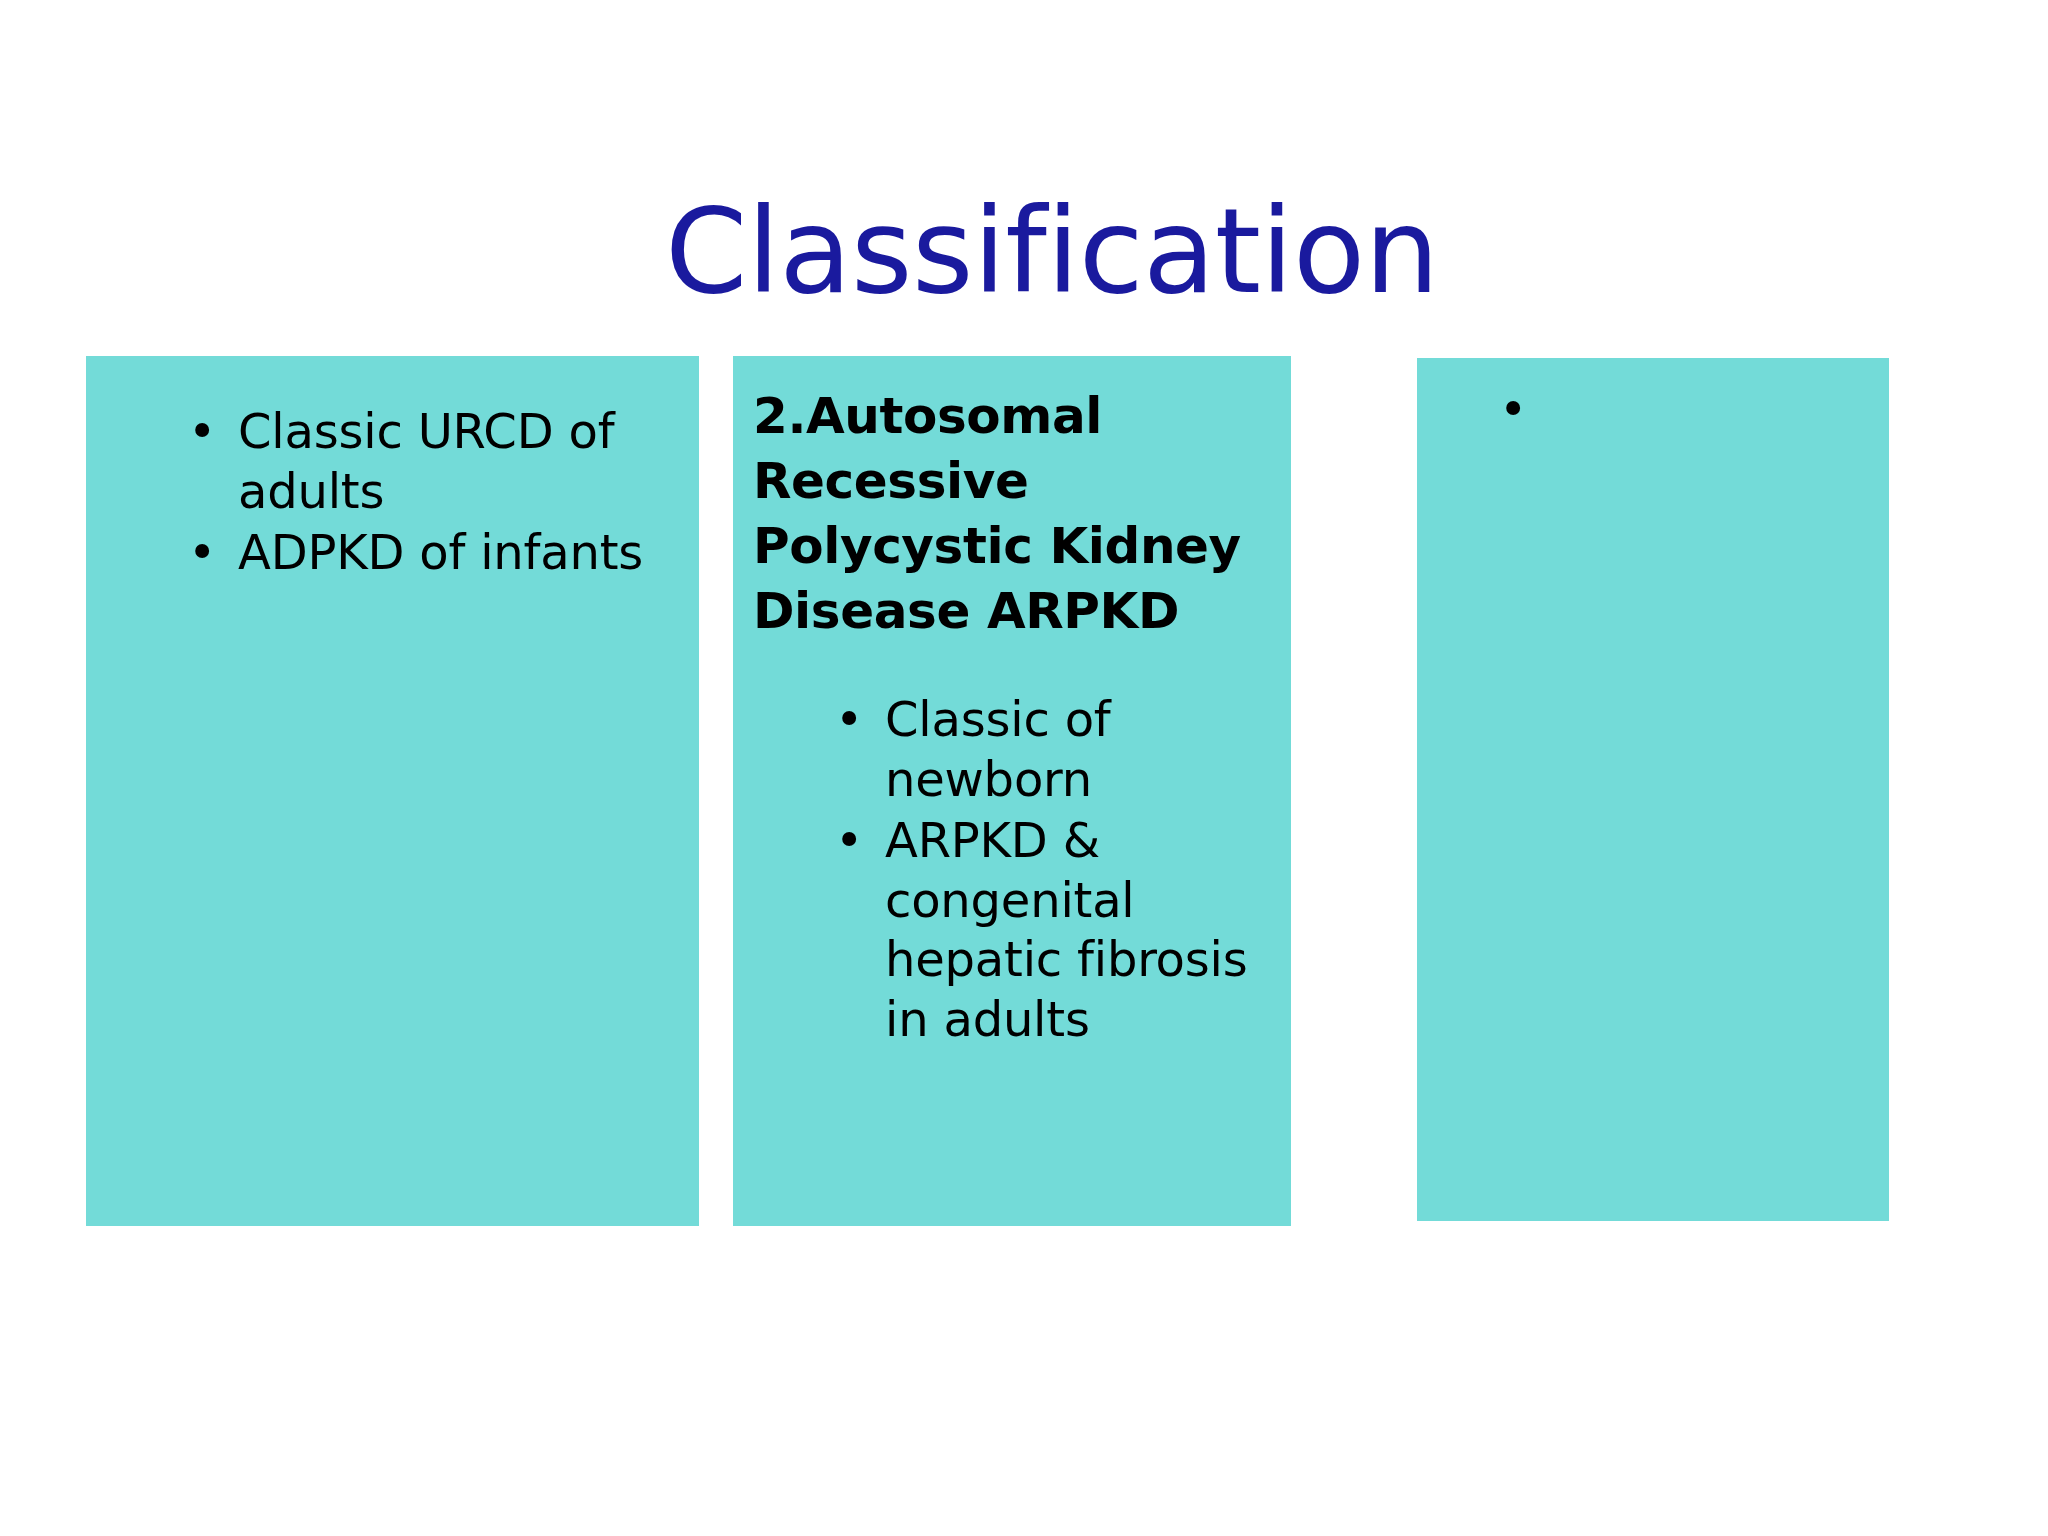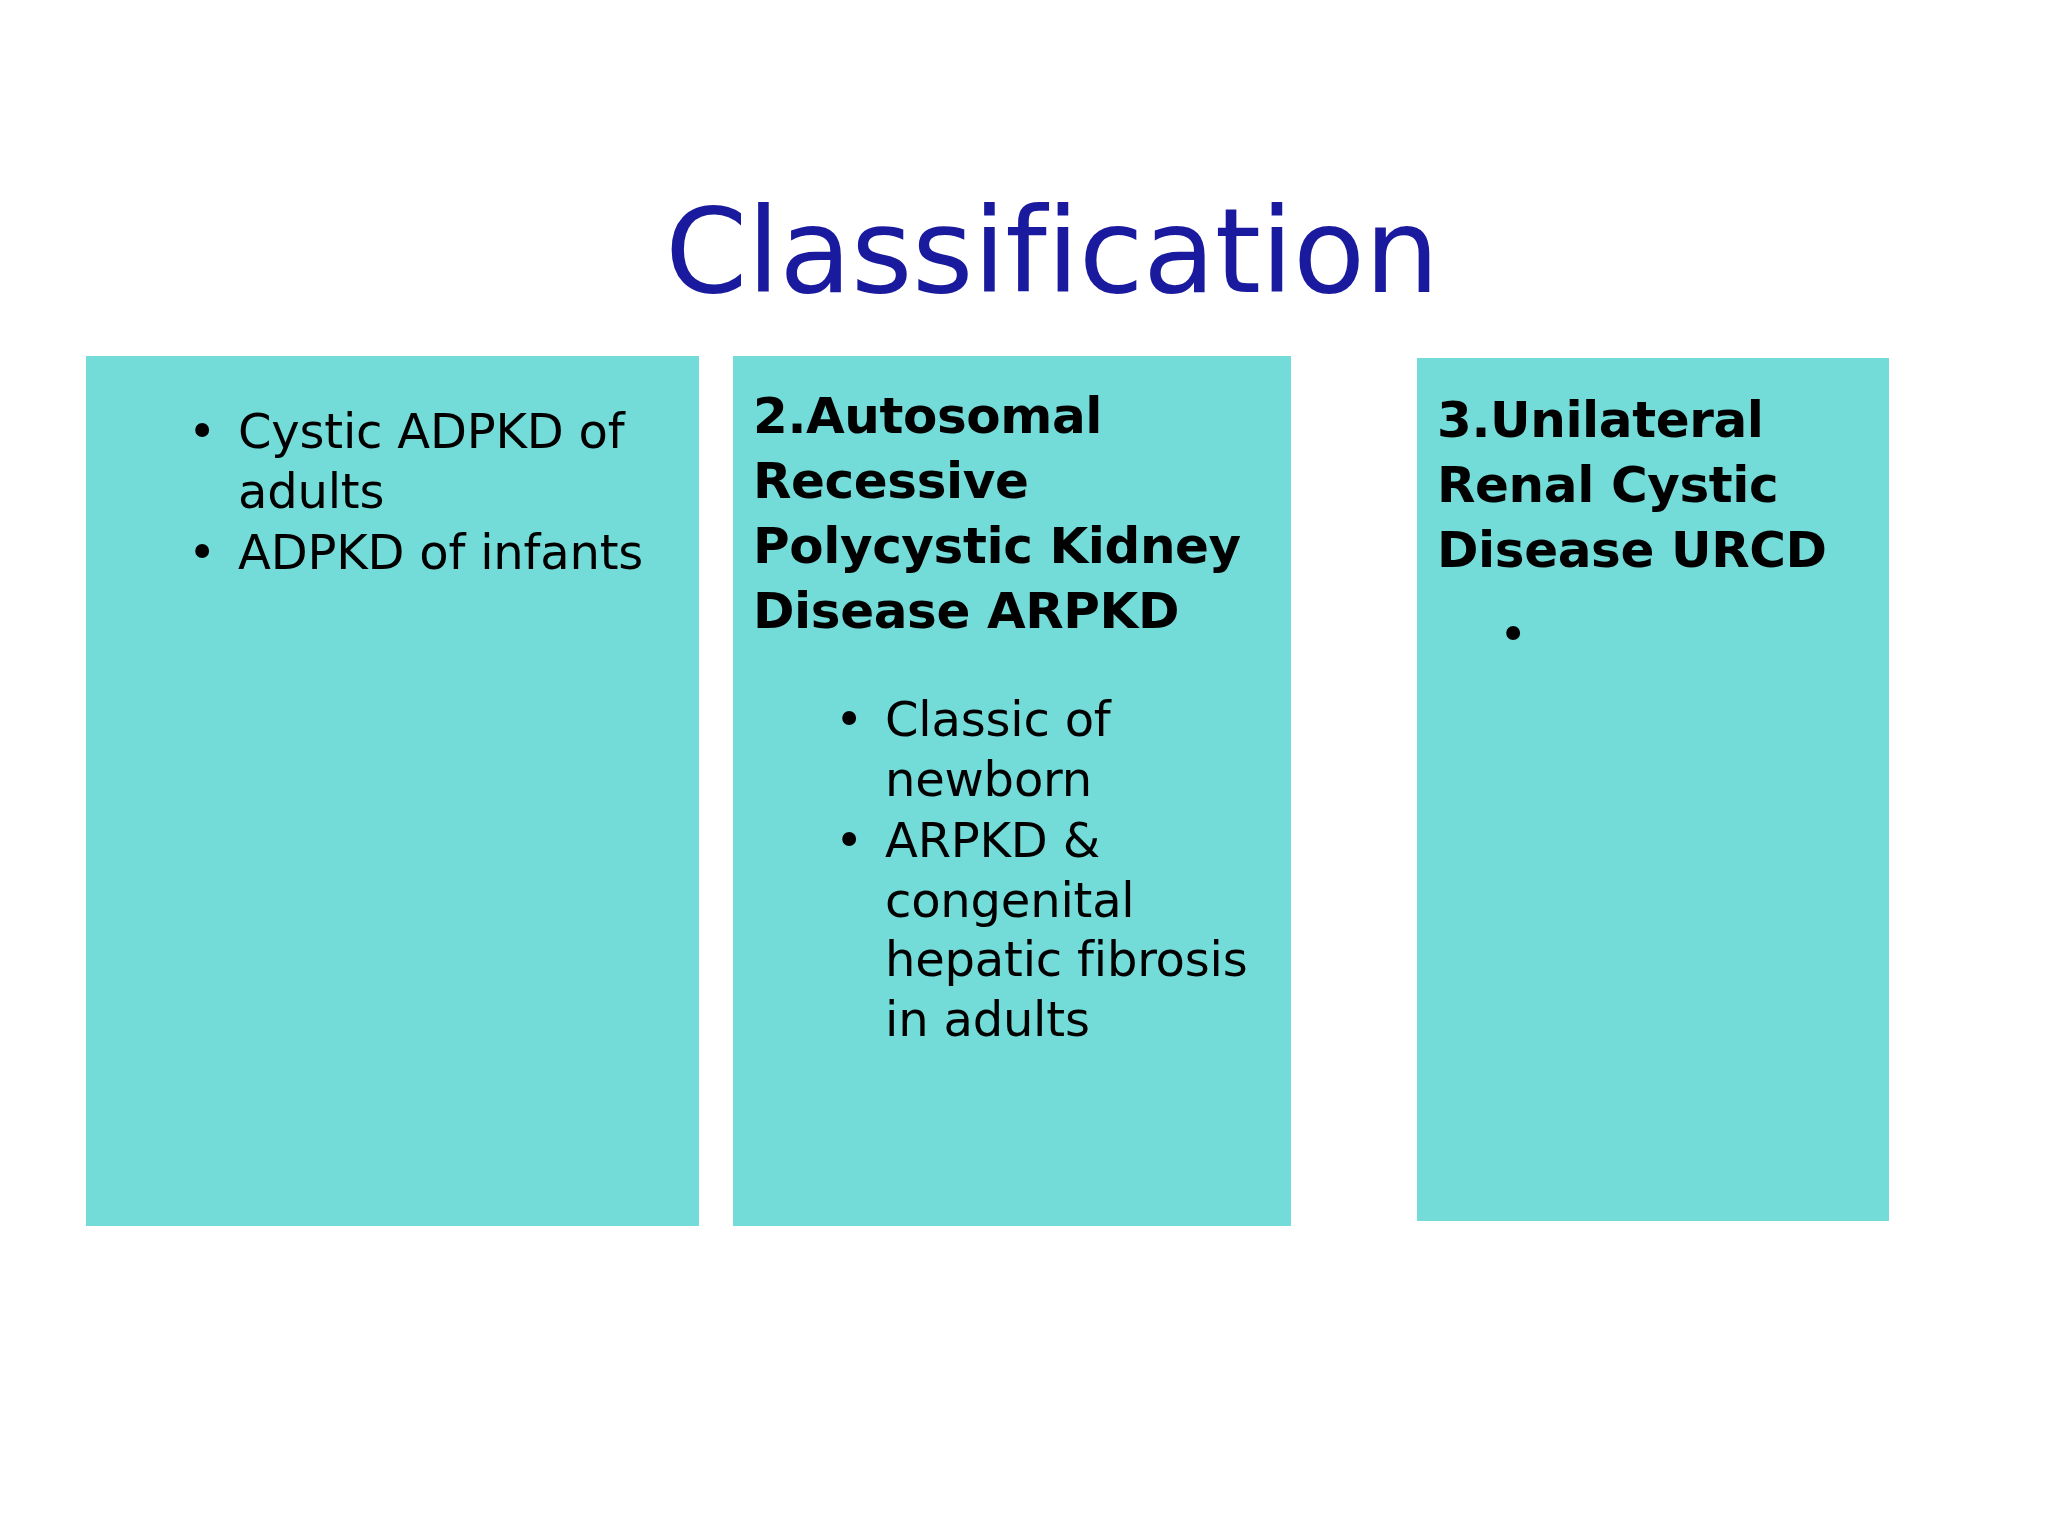--- a/index.html
+++ b/index.html
@@ -92,21 +92,21 @@
 <body>
 
 <div id="slide">
 
   <h1 id="slide-title">Classification</h1>
 
   <div class="card" id="card-1">
     <ul class="bullets">
       <li>
         <span class="bullet-dot">•</span>
-        <span>Cystic ADPKD of adults</span>
+        <span>Classic URCD of adults</span>
       </li>
       <li>
         <span class="bullet-dot">•</span>
         <span>ADPKD of infants</span>
       </li>
     </ul>
   </div>
 
   <div class="card" id="card-2">
     <div class="card-heading">2.Autosomal Recessive Polycystic Kidney Disease ARPKD</div>
@@ -116,21 +116,20 @@
         <span>Classic of newborn</span>
       </li>
       <li>
         <span class="bullet-dot">•</span>
         <span>ARPKD &amp; congenital hepatic fibrosis in adults</span>
       </li>
     </ul>
   </div>
 
   <div class="card" id="card-3">
-    <div class="card-heading">3.Unilateral Renal Cystic Disease URCD</div>
     <ul class="bullets">
       <li>
         <span class="bullet-dot">•</span>
       </li>
     </ul>
   </div>
 
 </div>
 
 </body></html>

